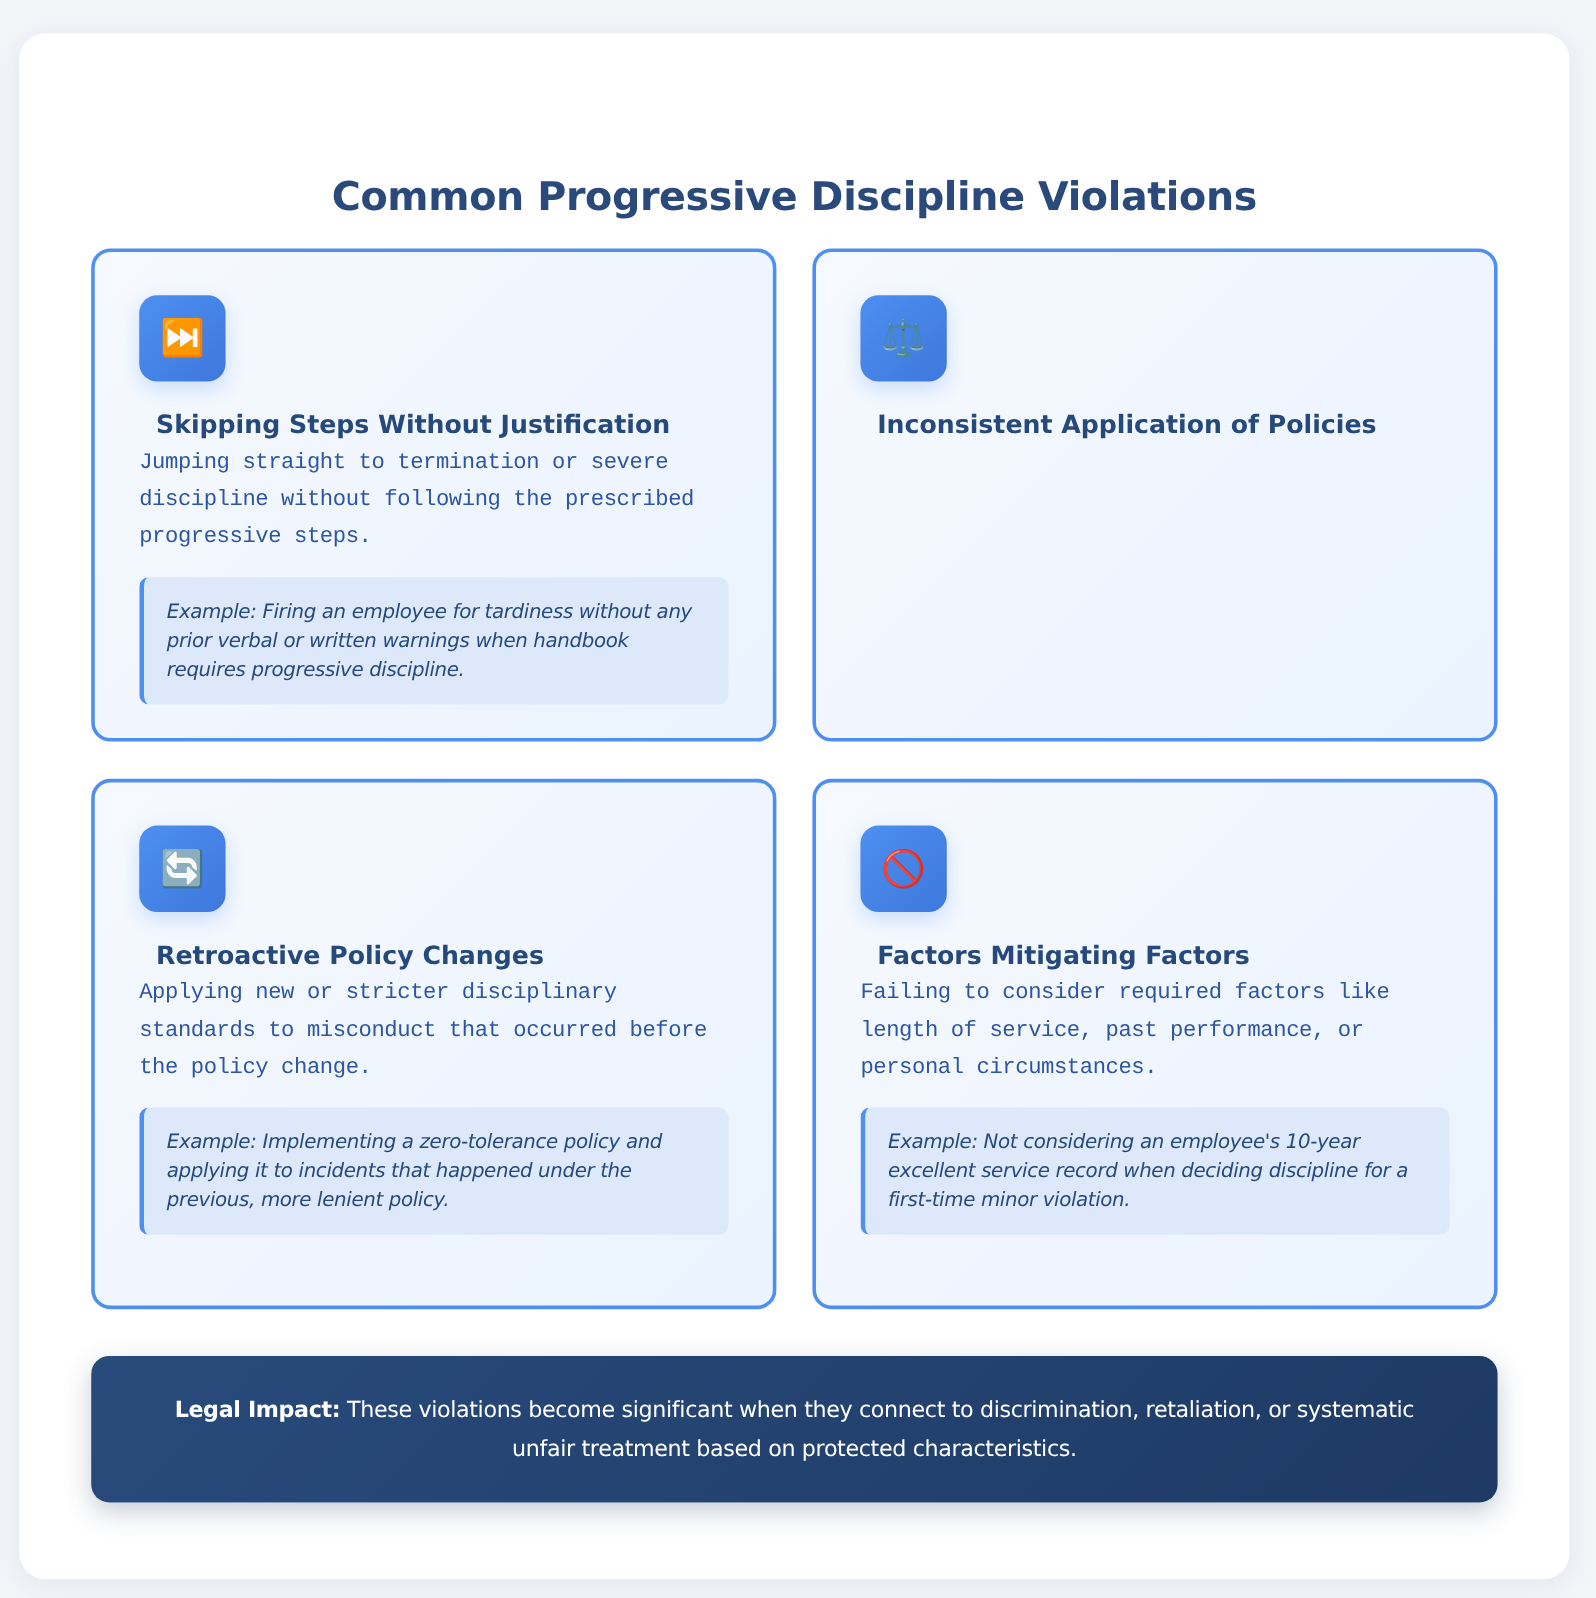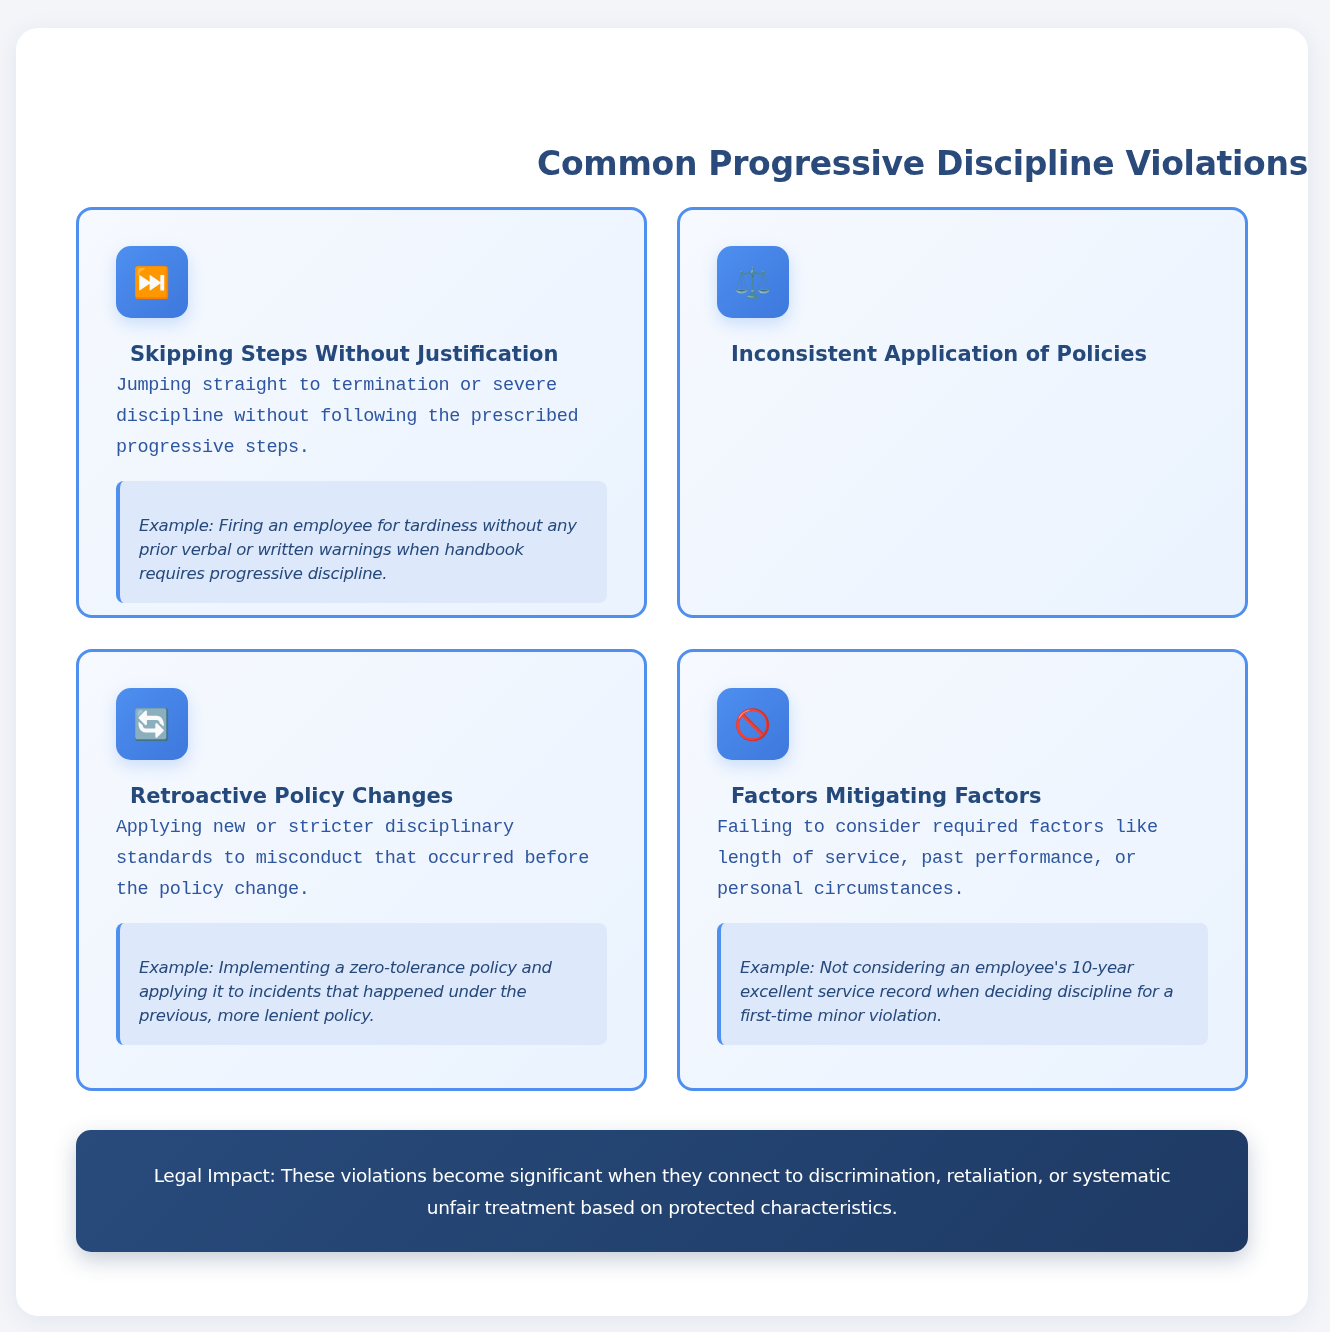--- a/index.html
+++ b/index.html
@@ -14,21 +14,21 @@
       position: absolute;
       left: 16px; top: 28px;
       width: 1292px; height: 1288px;
       background: #ffffff;
       border-radius: 22px;
       box-shadow: 0 4px 24px rgba(30, 50, 90, 0.08);
     }
     .page-title {
       position: absolute;
       left: 0; right: 0; top: 116px;
-      text-align: right;
+      text-align: center;
       font-size: 33px;
       font-weight: bold;
       color: #2a4a7b;
       letter-spacing: -0.3px;
     }
     .card {
       position: absolute;
       width: 571px;
       border: 3px solid #4f8ff0;
       border-radius: 16px;
@@ -60,42 +60,42 @@
       line-height: 31px;
       color: #2e56a0;
       font-family: Liberation Mono, monospace;
       letter-spacing: -0.35px;
     }
     .example {
       margin-top: 18px;
       background: #dde9fb;
       border-left: 4px solid #4f8ff0;
       border-radius: 8px;
-      padding: 33px 18px 17px 19px;
+      padding: 17px 18px 17px 19px;
       font-style: italic;
       font-size: 16.5px;
       line-height: 24px;
       color: #26497b;
       letter-spacing: -0.3px;
     }
     .legal-box {
       position: absolute;
       left: 76px; top: 1130px;
       width: 1172px; height: 122px;
       border-radius: 15px;
       background: linear-gradient(135deg, #284b7c 0%, #1e3a64 100%);
       box-shadow: 0 8px 22px rgba(30, 58, 100, 0.25);
       color: #ffffff;
       text-align: center;
       font-size: 18.5px;
       line-height: 32px;
       padding: 30px 60px 0 60px;
       letter-spacing: -0.3px;
     }
-    .legal-box strong { font-weight: normal; }
+    .legal-box strong { font-weight: bold; }
   </style>
 </head>
 <body>
 
 <div class="container">
   <h1 class="page-title">Common Progressive Discipline Violations</h1>
 
   <div class="card c1" style="left:60px; top:179px;">
     <div class="icon-box">⏭️</div>
     <div class="card-title">Skipping Steps Without Justification</div>

